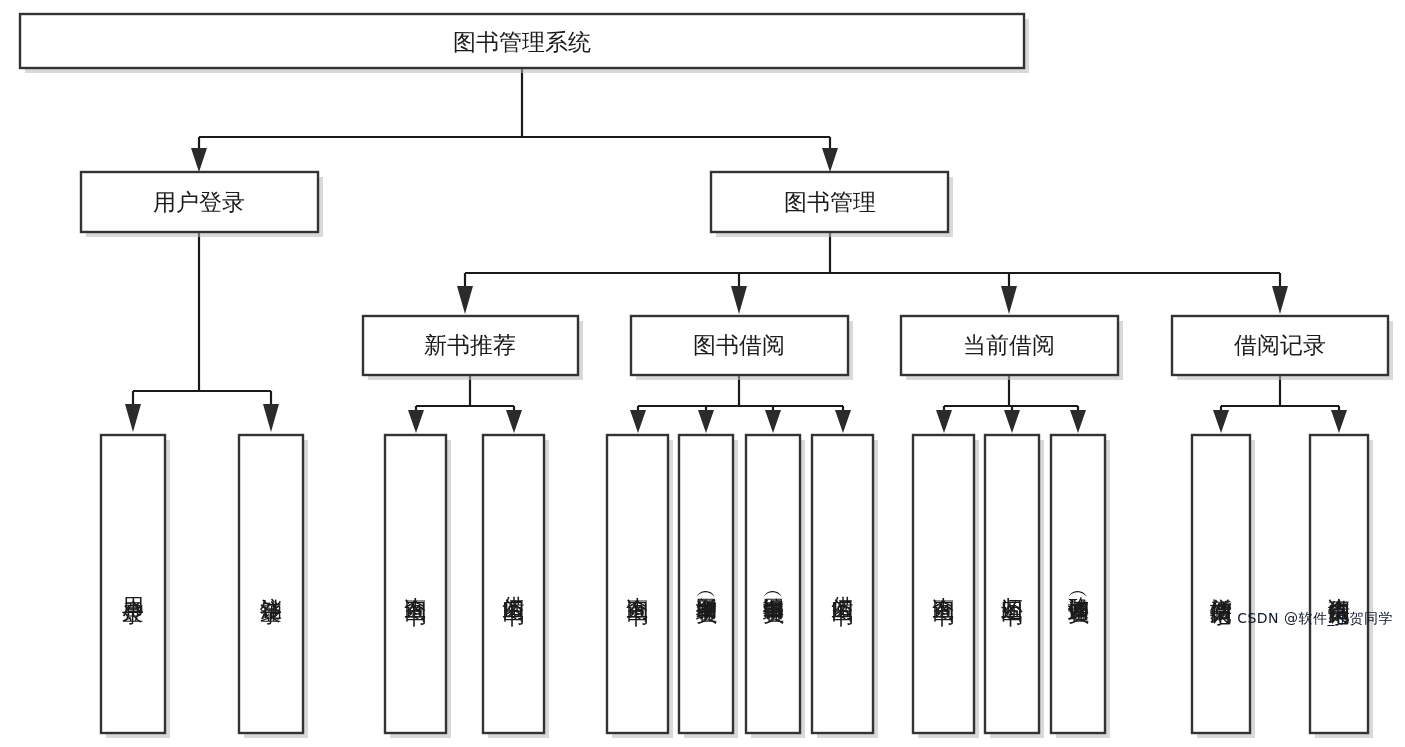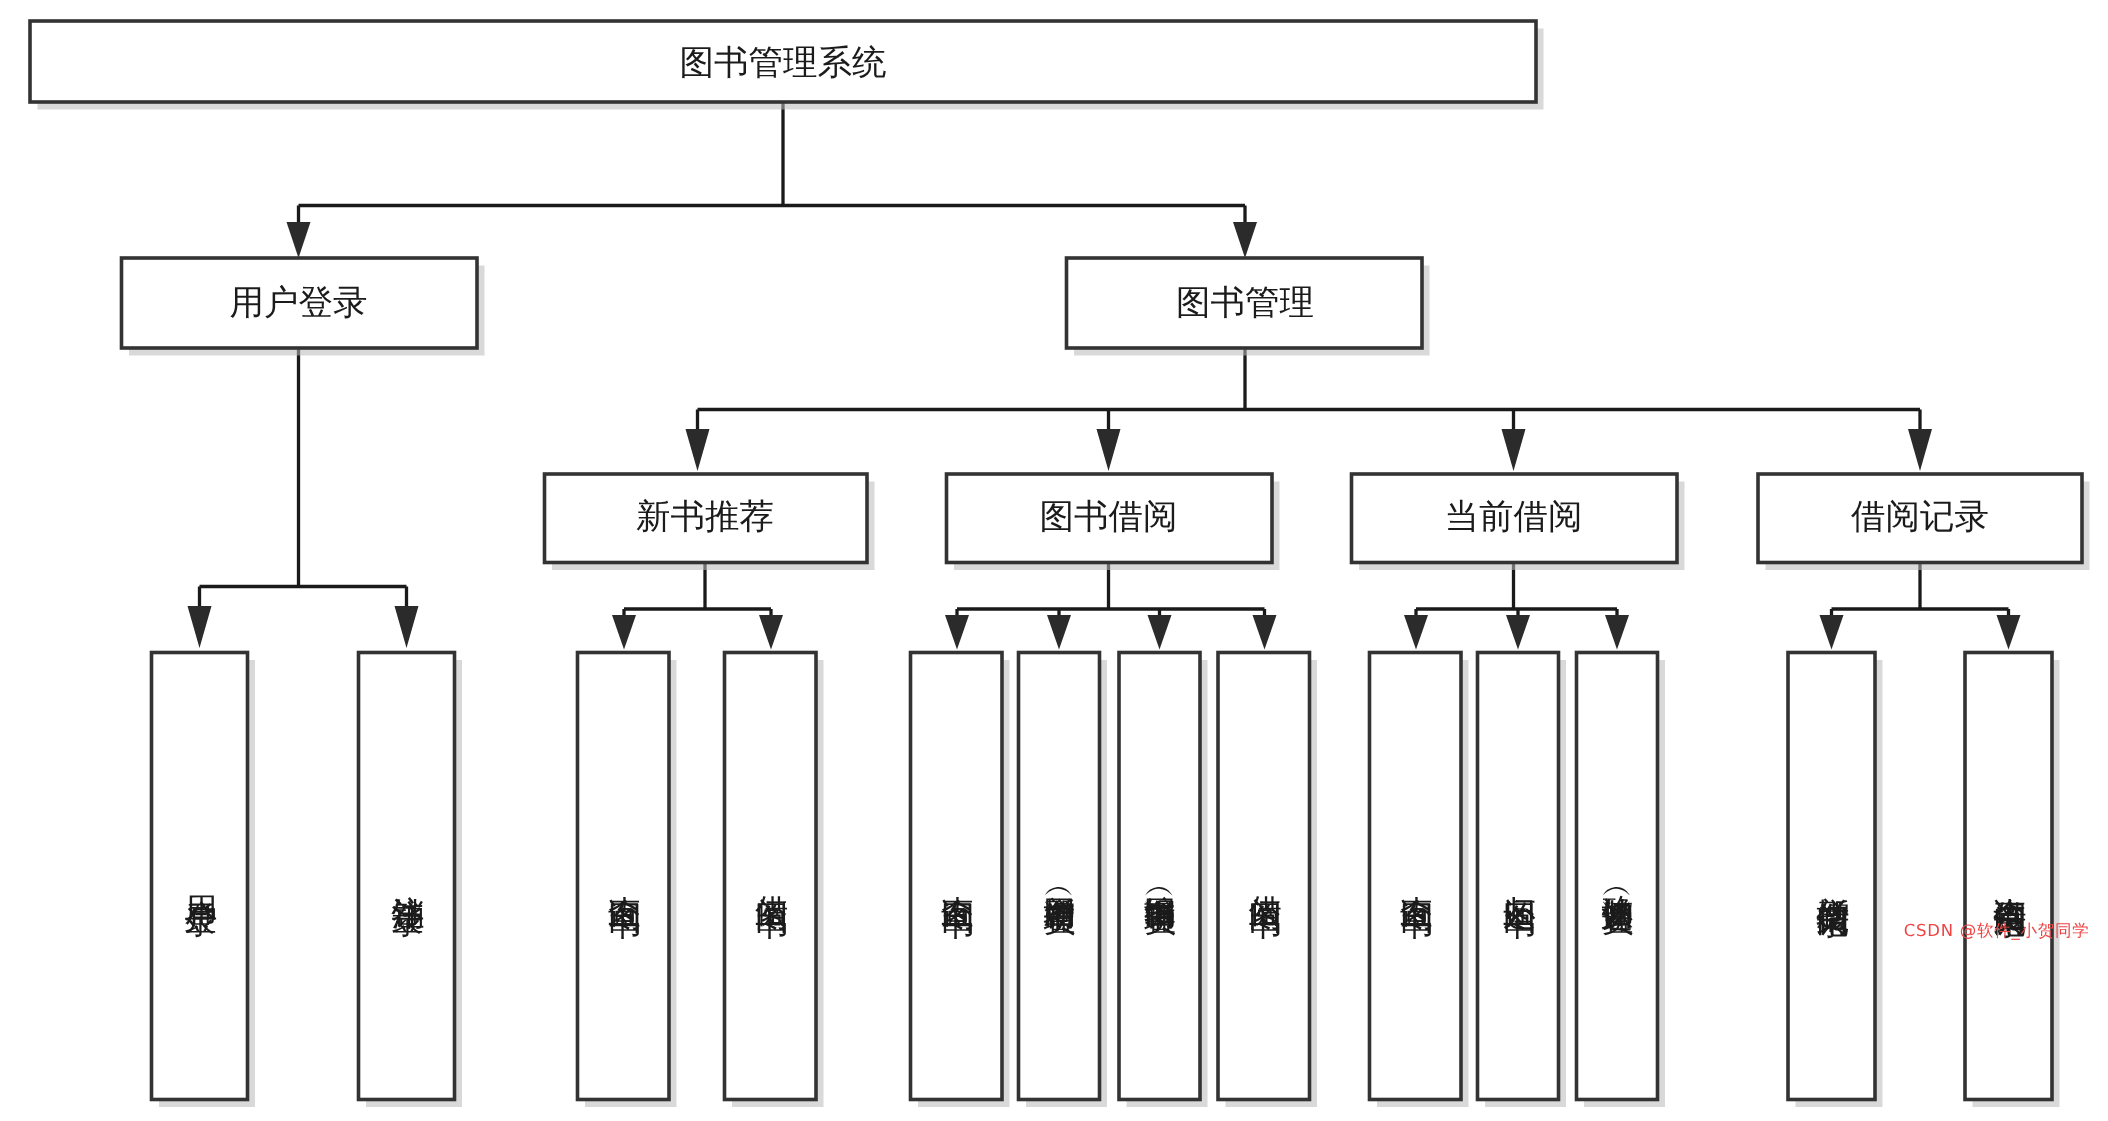--- a/index.html
+++ b/index.html
@@ -66,22 +66,22 @@
     align-items: center;
     justify-content: center;
     white-space: nowrap;
     pointer-events: none;
   }
   .watermark {
     position: absolute;
     right: 12px;
     bottom: 6px;
     font-family: "DejaVu Sans", "Liberation Sans", sans-serif;
-    font-size: 11px;
-    color: #ef4444;
+    font-size: 14px;
+    color: #0f172a;
     letter-spacing: 0.5px;
     white-space: nowrap;
   }
 </style>
 </head>
 <body>
 
 <div id="diagram-root">
 
   <svg id="flowchart" viewBox="0 0 1405 747">

